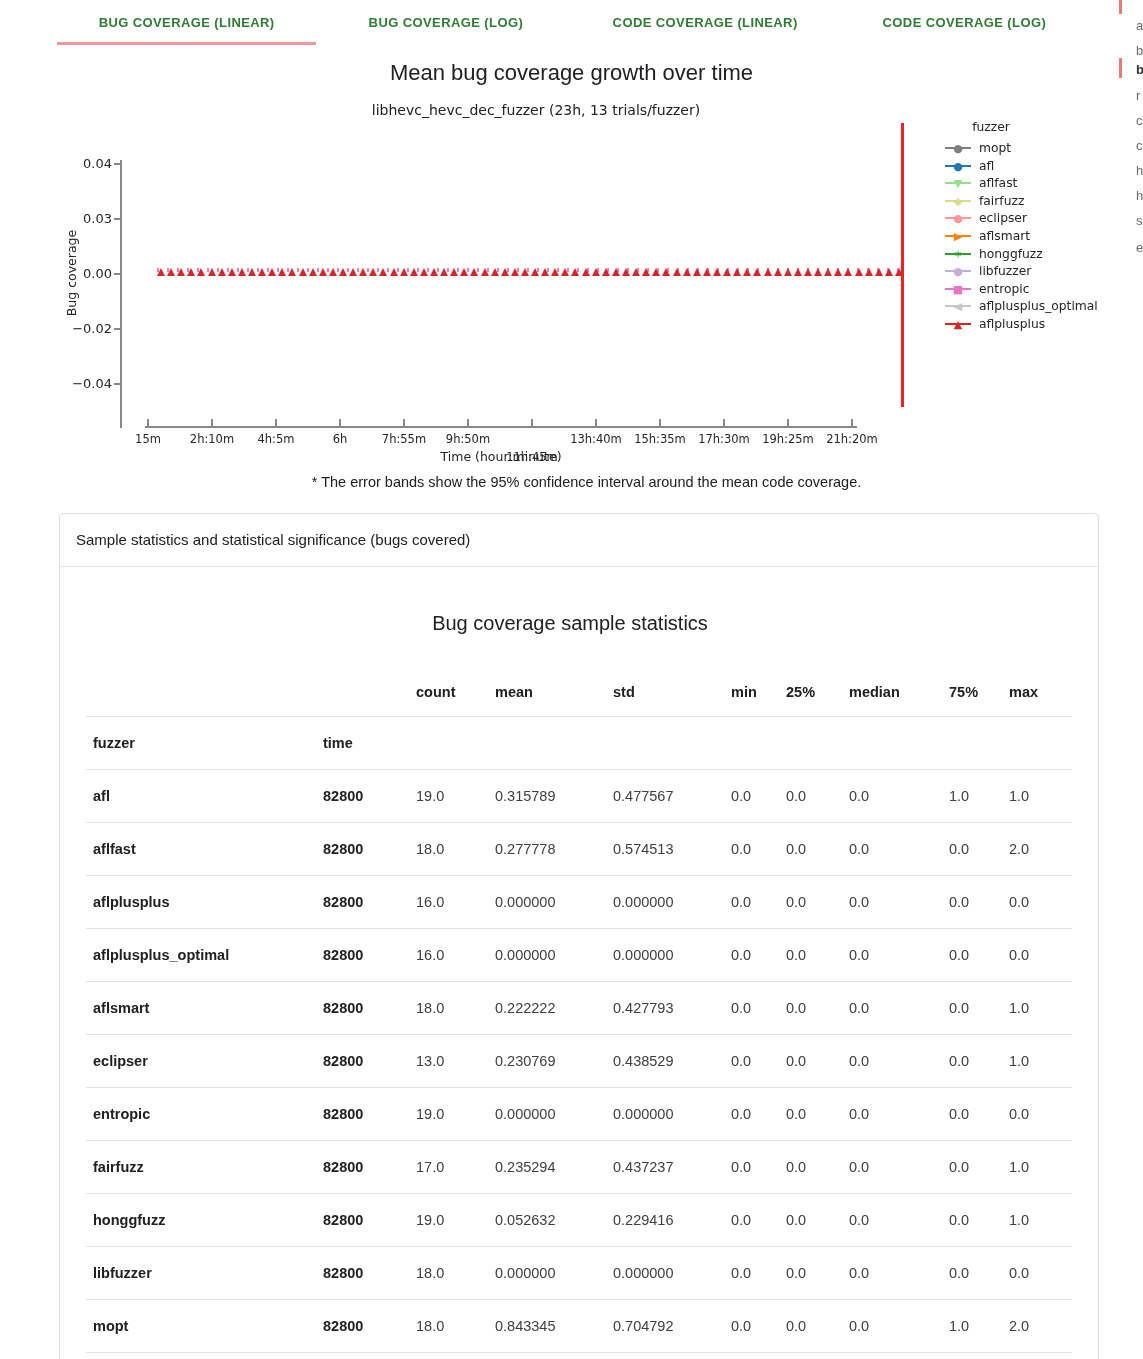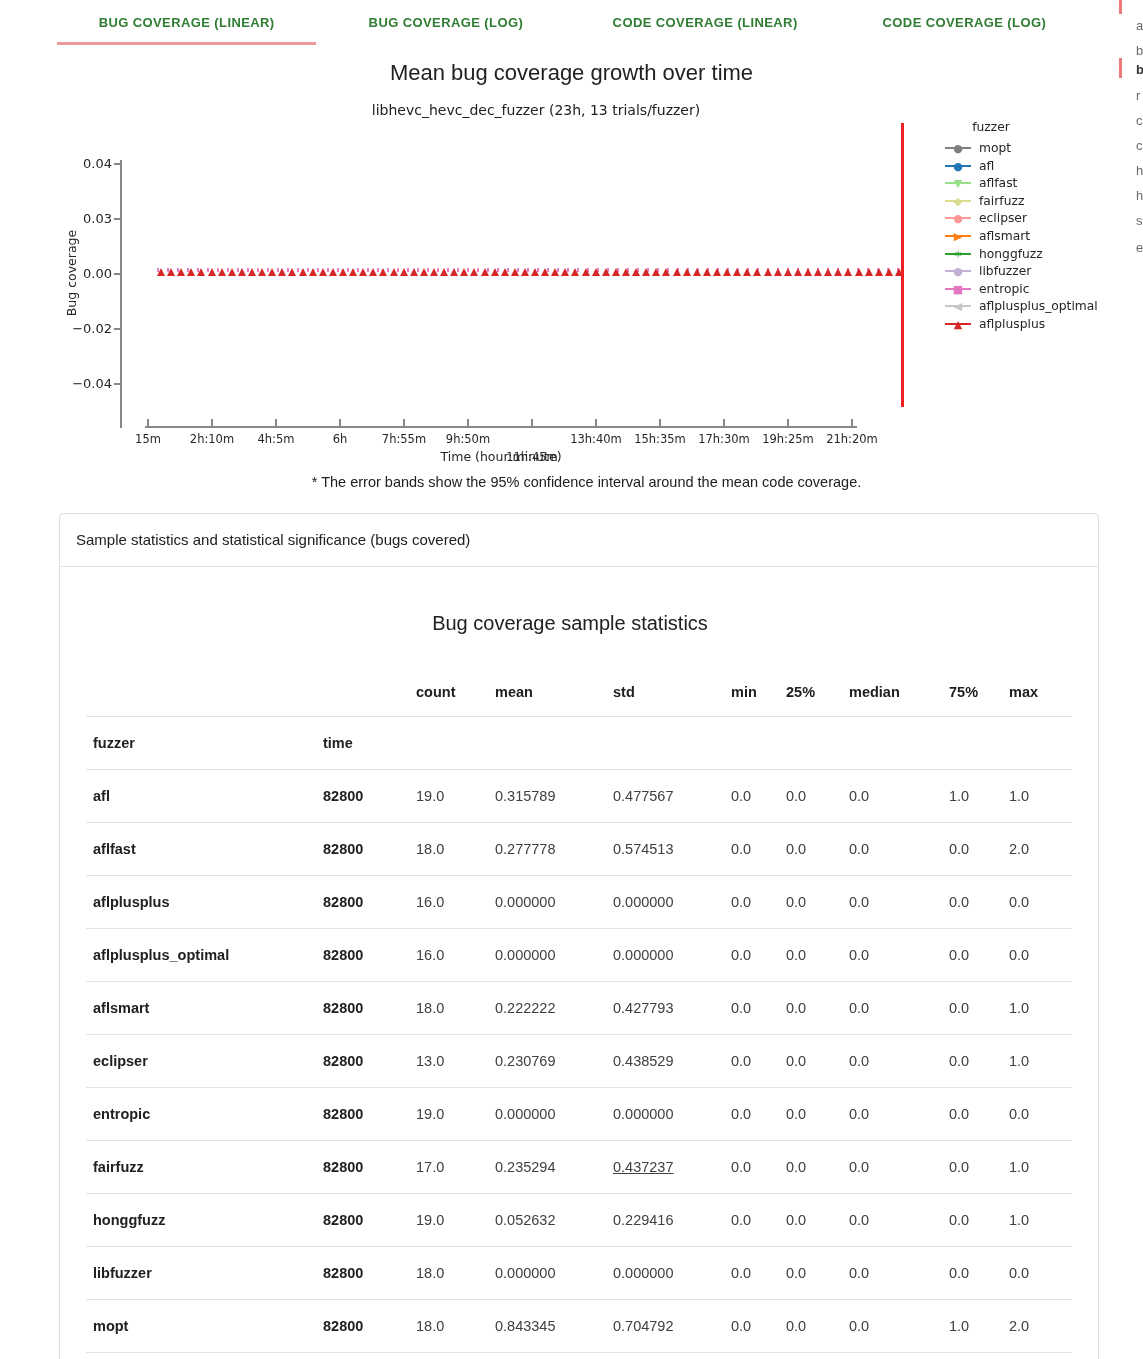--- a/index.html
+++ b/index.html
@@ -398,21 +398,21 @@
         <span class="tcell" style="left: 789px; top: 0px; line-height: 53px;">0.0</span>
         <span class="tcell" style="left: 889px; top: 0px; line-height: 53px;">0.0</span>
         <span class="tcell" style="left: 949px; top: 0px; line-height: 53px;">0.0</span>
       </div>
       <div class="trow" style="top: 627px; height: 53px;">
         <div class="rdivider"></div>
         <span class="tcell bold" style="left: 33px; top: 0px; line-height: 53px;">fairfuzz</span>
         <span class="tcell bold" style="left: 263px; top: 0px; line-height: 53px;">82800</span>
         <span class="tcell" style="left: 356px; top: 0px; line-height: 53px;">17.0</span>
         <span class="tcell" style="left: 435px; top: 0px; line-height: 53px;">0.235294</span>
-        <span class="tcell" style="left: 553px; top: 0px; line-height: 53px; text-decoration: underline;">0.437237</span>
+        <span class="tcell" style="left: 553px; top: 0px; line-height: 53px;">0.437237</span>
         <span class="tcell" style="left: 671px; top: 0px; line-height: 53px;">0.0</span>
         <span class="tcell" style="left: 726px; top: 0px; line-height: 53px;">0.0</span>
         <span class="tcell" style="left: 789px; top: 0px; line-height: 53px;">0.0</span>
         <span class="tcell" style="left: 889px; top: 0px; line-height: 53px;">0.0</span>
         <span class="tcell" style="left: 949px; top: 0px; line-height: 53px;">1.0</span>
       </div>
       <div class="trow" style="top: 680px; height: 53px;">
         <div class="rdivider"></div>
         <span class="tcell bold" style="left: 33px; top: 0px; line-height: 53px;">honggfuzz</span>
         <span class="tcell bold" style="left: 263px; top: 0px; line-height: 53px;">82800</span>

